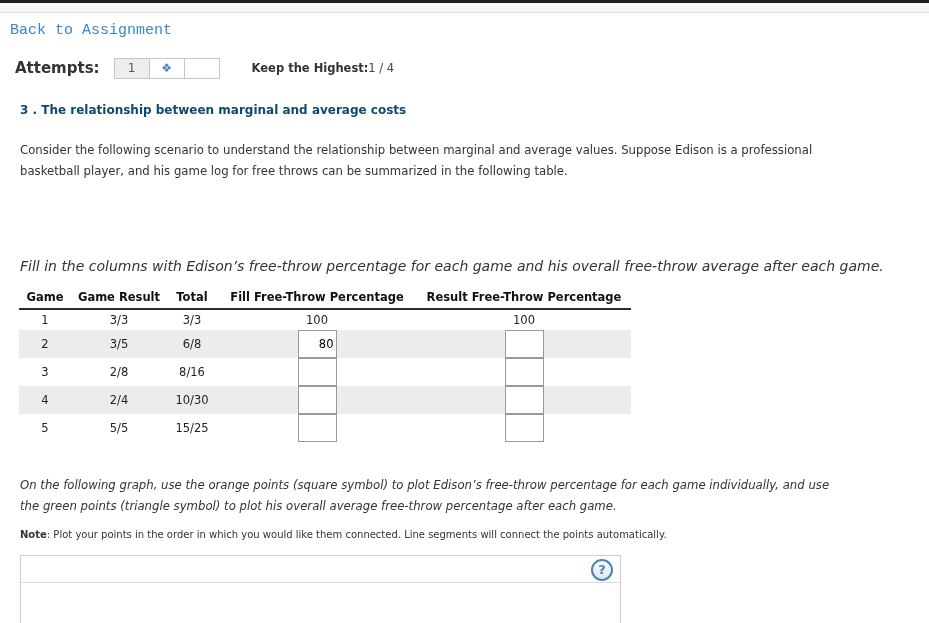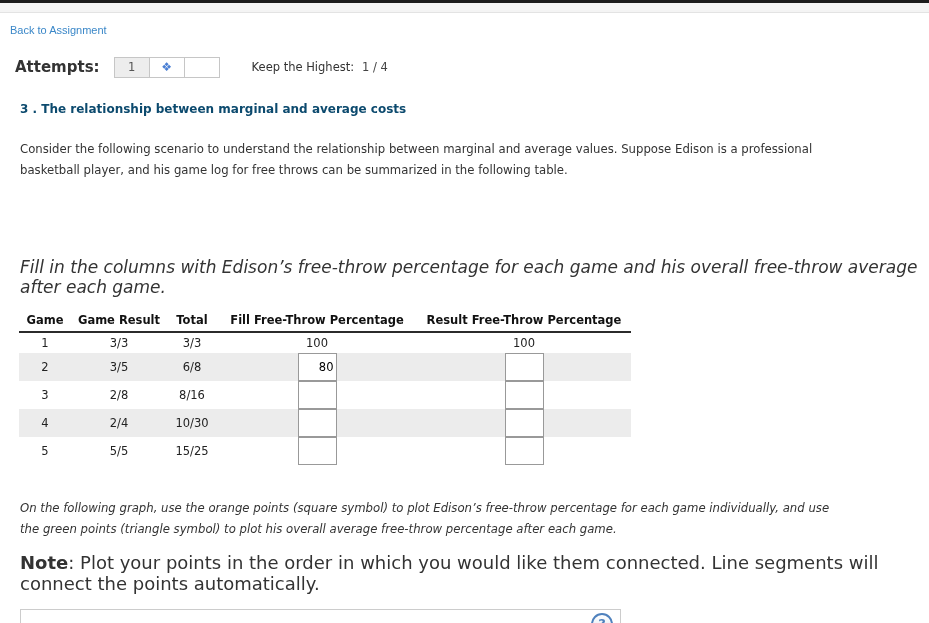--- a/index.html
+++ b/index.html
@@ -1,48 +1,48 @@
 <!DOCTYPE html>
 <html><head>
 <meta charset="utf-8">
 <style>
   * { margin:0; padding:0; box-sizing:border-box; }
   html,body { width:929px; height:623px; overflow:hidden; background:#fff;
     font-family:"DejaVu Sans", sans-serif; color:#333; }
   .topbar { height:3px; background:#1c1c1c; }
   .subbar { height:10px; background:#f4f4f4; border-bottom:1px solid #e3e3e3; }
   .backlink-wrap { padding:6px 0 0 10px; }
-  .backlink { font-family:Liberation Sans, sans-serif; font-size:11px;
+  .backlink { font-family:Liberation Mono, monospace; font-size:15px;
     color:#3a87c8; text-decoration:none; }
   .attempts-row { margin:18px 0 0 15px; display:flex; align-items:center; height:22px; }
   .attempts-label { font-weight:bold; font-size:15px; color:#333; margin-right:14px; }
   .att-box { width:36px; height:21px; border:1px solid #c6c6c6; background:#fff;
     display:flex; align-items:center; justify-content:center; font-size:11.5px; color:#555; }
   .att-box + .att-box { margin-left:-1px; }
   .att-box.filled { background:#ededed; }
   .att-icon { color:#4a7fd4; font-size:12px; line-height:1; }
-  .keep-label { font-weight:normal; font-size:11.5px; margin-left:32px; }
-  .keep-value { font-size:11.5px; color:#444; margin-left:8px; }
+  .keep-label { font-weight:bold; font-size:11.5px; margin-left:32px; }
+  .keep-value { font-size:11.5px; color:#444; margin-left:0; }
   .q-title { margin:24px 0 0 20px; font-size:12px; font-weight:bold; color:#0c4a6e; }
   .q-intro { margin:23px 0 0 20px; max-width:798px; font-size:11.7px; line-height:21px; }
-  .fill-instr { margin:76px 0 1px 20px; font-size:17px; font-style:italic; }
+  .fill-instr { margin:76px 0 1px 20px; font-size:14px; font-style:italic; }
   table.ft { margin:13px 0 0 19px; border-collapse:collapse; width:612px;
     font-size:11.5px; color:#222; table-layout:fixed; }
   table.ft col.c1{width:52px;} table.ft col.c2{width:96px;} table.ft col.c3{width:50px;}
   table.ft col.c4{width:200px;} table.ft col.c5{width:214px;}
   table.ft th { font-weight:bold; text-align:center; padding:3px 0 4px;
     border-bottom:2px solid #2b2b2b; color:#111; }
   table.ft td { text-align:center; height:21px; padding:0; }
   table.ft tr.alt td { background:#ececec; }
   .cell-input { width:39px; height:28px; border:1px solid #999; background:#fff;
     font-family:"DejaVu Sans",sans-serif; font-size:11.5px; text-align:right;
     padding:0 2px 0 0; vertical-align:middle; }
   .plot-instr { margin:33px 0 0 20px; max-width:815px; font-size:11.7px;
     font-style:italic; line-height:21px; }
-  .note-line { margin:12px 0 0 20px; font-size:18px; }
+  .note-line { margin:12px 0 0 20px; font-size:10px; }
   .note-label { font-weight:bold; }
   .graph-panel { position:relative; margin:15px 0 0 20px; width:601px; height:101px;
     border:1px solid #ccc; background:#fff; overflow:hidden; }
   .graph-header { height:27px; border-bottom:1px solid #ddd; position:relative; }
   .help-btn { position:absolute; top:3px; right:7px; width:22px; height:22px;
     border:2px solid #4f81bd; border-radius:50%;
     background:linear-gradient(#ffffff,#dce6f1);
     color:#4f81bd; font-size:13px; font-weight:bold; line-height:18px;
     text-align:center; cursor:pointer; }
   .g-ylabel { position:absolute; left:24px; top:70px; font-size:10px; color:#333; }

